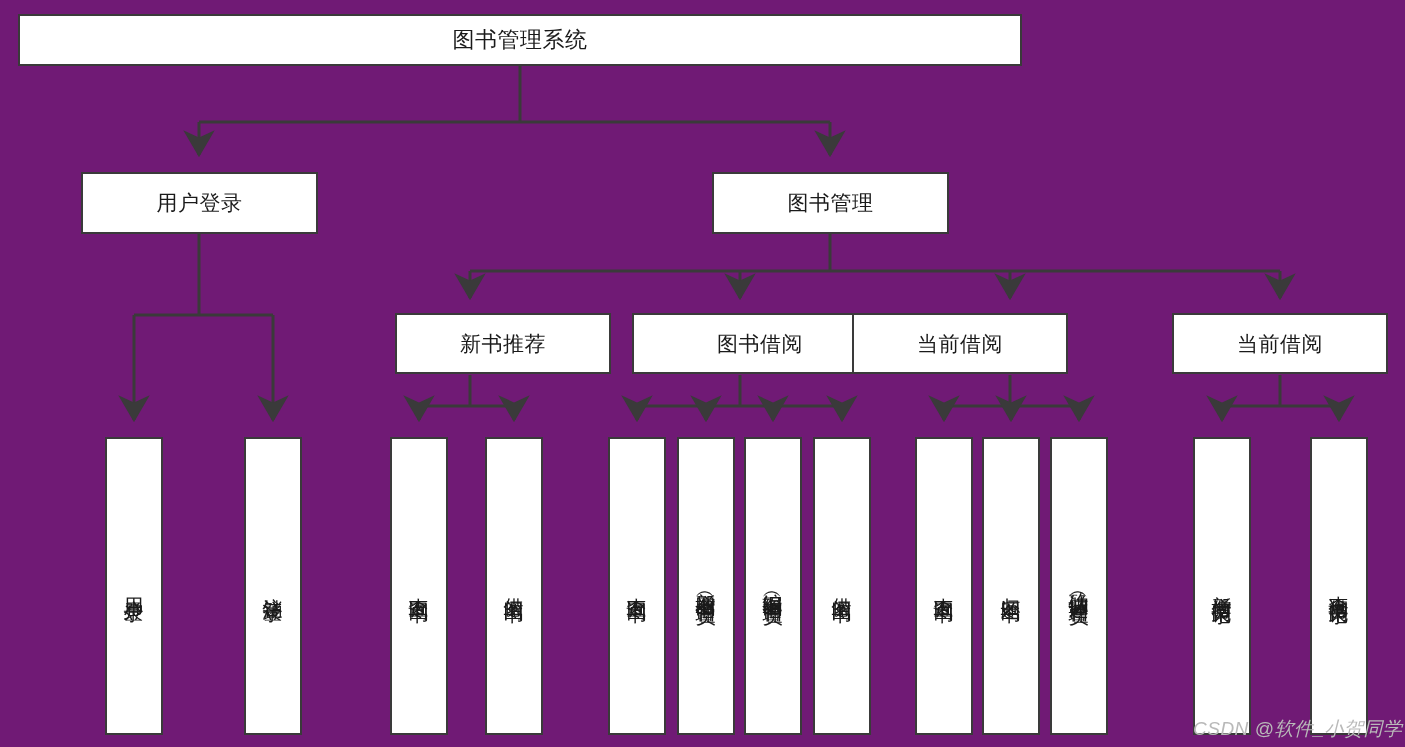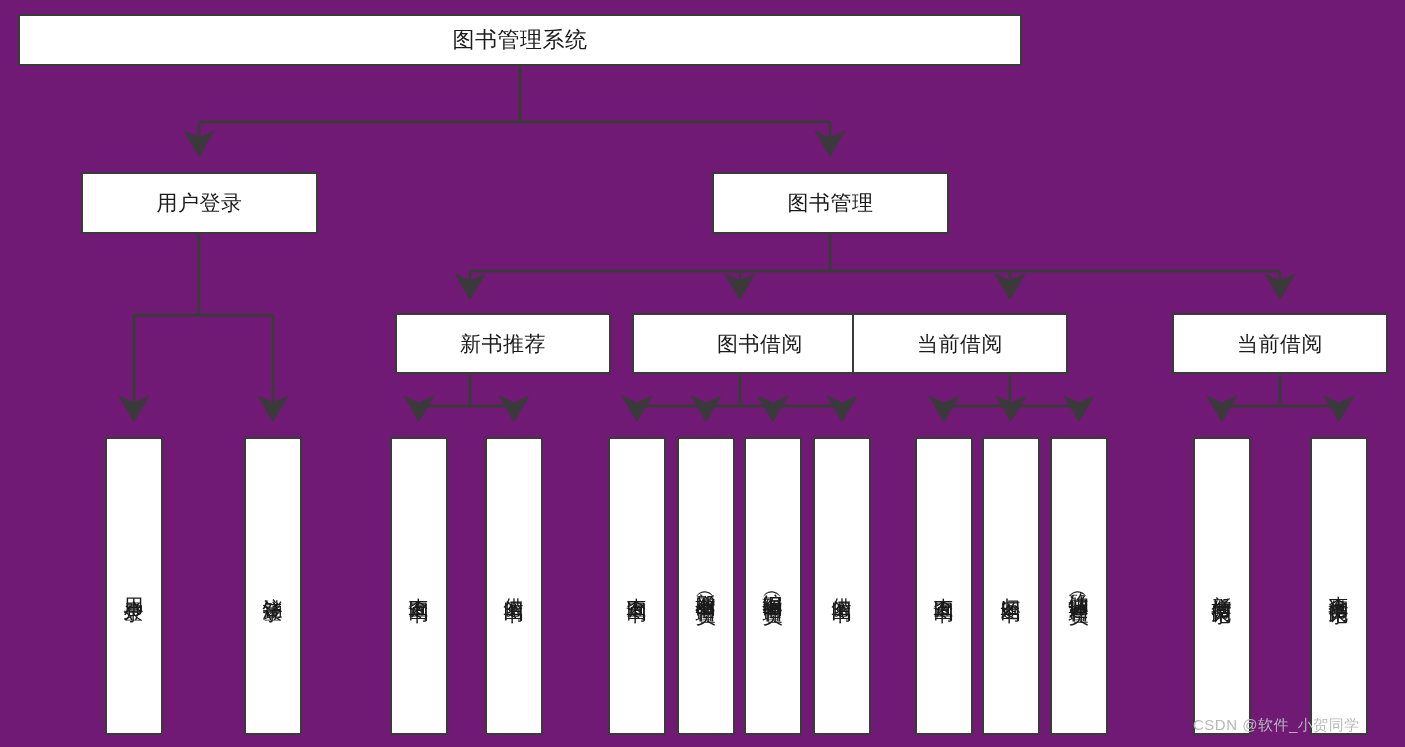--- a/index.html
+++ b/index.html
@@ -47,24 +47,25 @@
     writing-mode: vertical-rl;
     text-orientation: upright;
     font-size: 20px;
     letter-spacing: 2px;
     line-height: 1.0;
   }
   .node-root .node-label { font-size: 22px; }
   .watermark {
     position: absolute;
     color: #b9b9b9;
-    font-size: 15px;
+    font-size: 19px;
     white-space: nowrap;
     letter-spacing: 0.5px;
     pointer-events: none;
+    font-style: italic;
   }
 </style>
 </head>
 <body>
 
 <div id="canvas">
 
   <svg id="diagram-svg" viewBox="0 0 1405 747" xmlns="http://www.w3.org/2000/svg">
     <defs>
       <marker id="arrow" viewBox="0 0 12 14" refX="11" refY="7" markerWidth="9" markerHeight="11" orient="auto-start-reverse">

